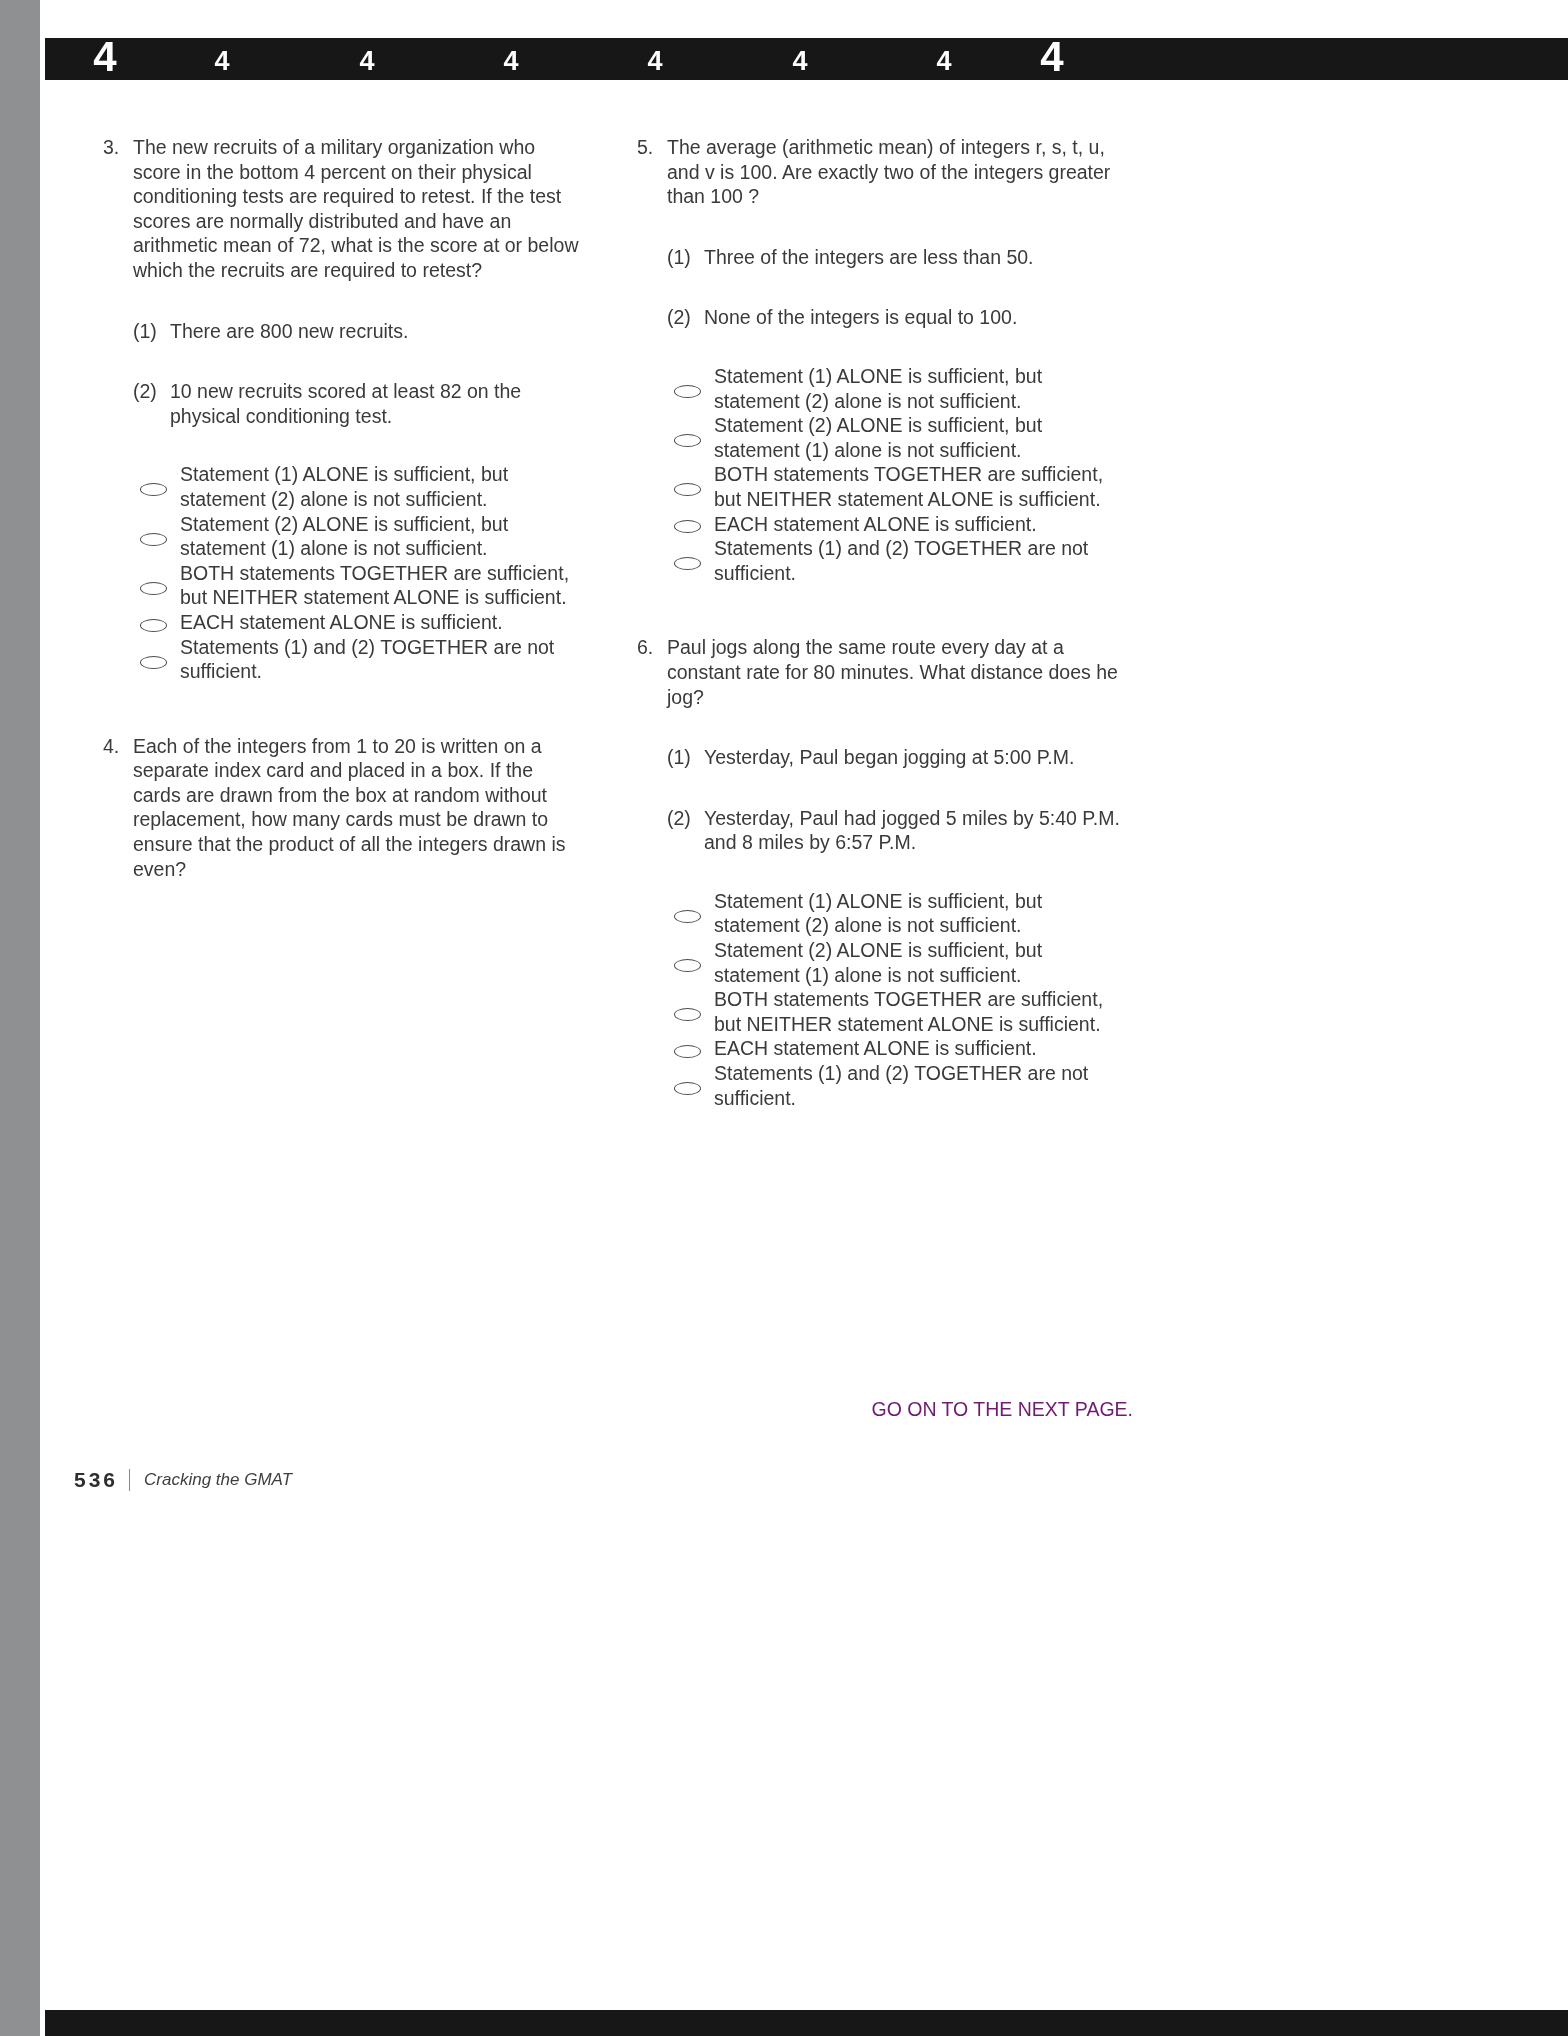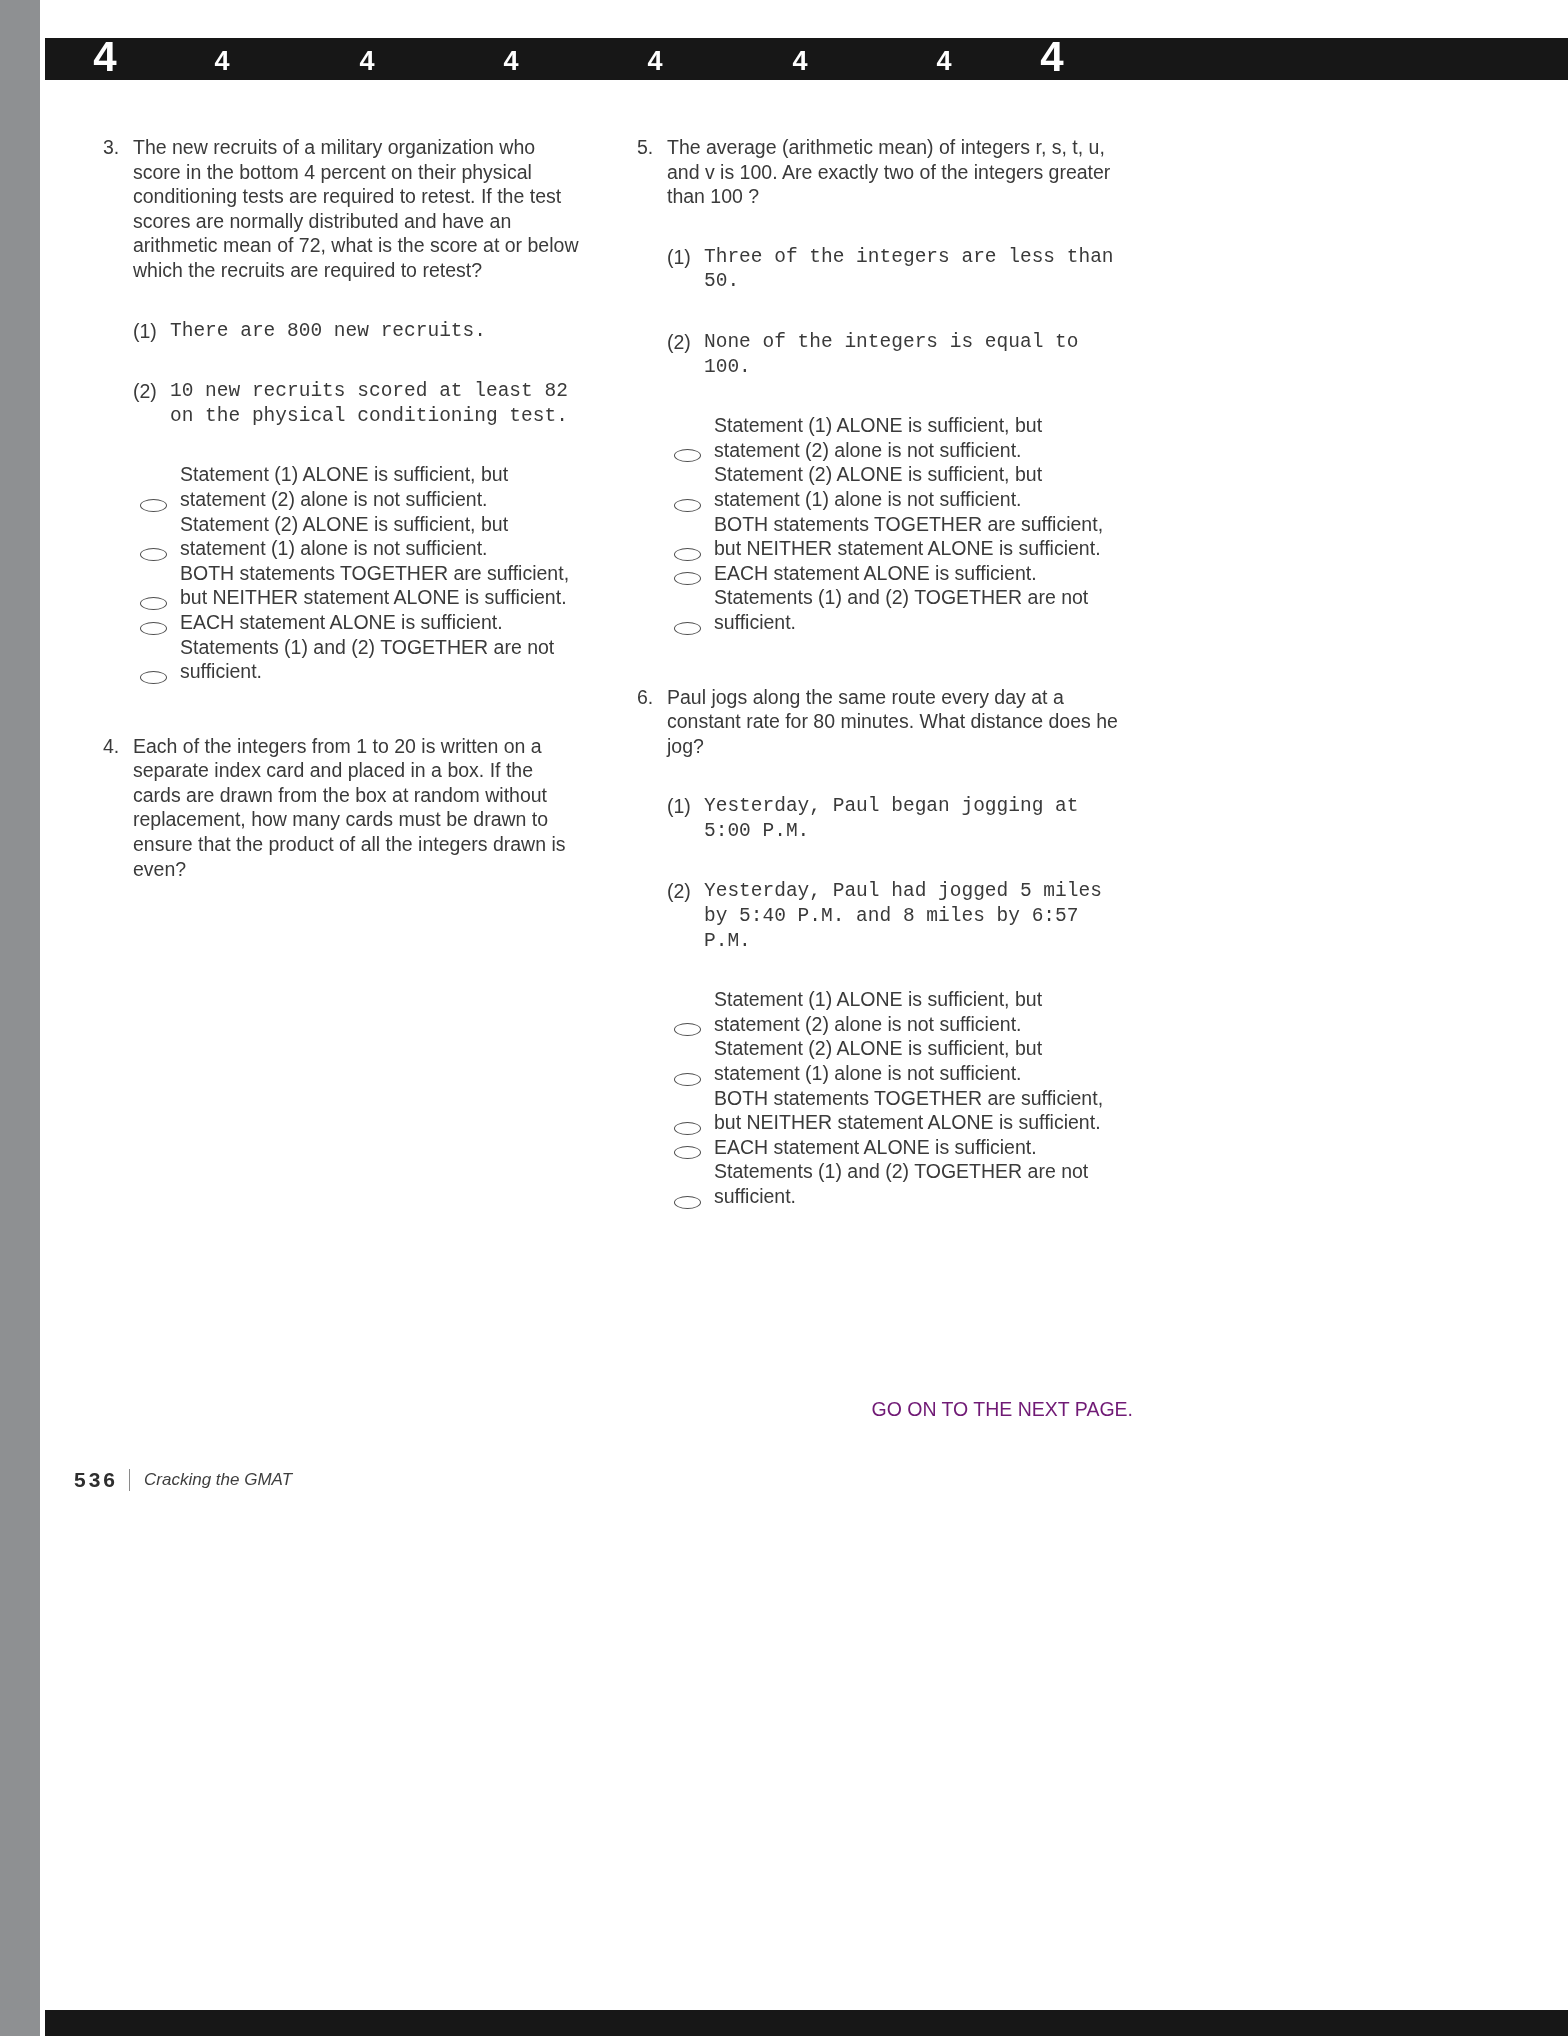--- a/index.html
+++ b/index.html
@@ -27,24 +27,24 @@
   .col { position: absolute; top: 135px; font-size: 19.5px; line-height: 24.6px; }
   .col-left  { left: 103px; width: 482px; }
   .col-right { left: 637px; width: 496px; }
 
   .q-row { display: flex; align-items: flex-start; }
   .q-num { width: 30px; flex: none; }
   .q-text { flex: 1; }
 
   .stmt { display: flex; align-items: flex-start; margin-left: 30px; margin-top: 36px; }
   .stmt-label { width: 37px; flex: none; }
-  .stmt-text { flex: 1; font-family: Liberation Mono, monospace; }
+  .stmt-text { flex: 1; }
 
   .choices { margin-left: 37px; margin-top: 34px; }
-  .choice { display: flex; align-items: flex-end; }
+  .choice { display: flex; align-items: center; }
   .oval {
     flex: none; width: 27px; height: 13px; margin-top: 6px; margin-right: 13px;
     border: 1.6px solid #4e4e4e; border-radius: 50%;
     background: transparent; display: inline-block;
   }
   .choice-text { flex: 1; }
   .choice-num { width: 24px; text-align: right; }
 
   .question + .question { margin-top: 50px; }
 

